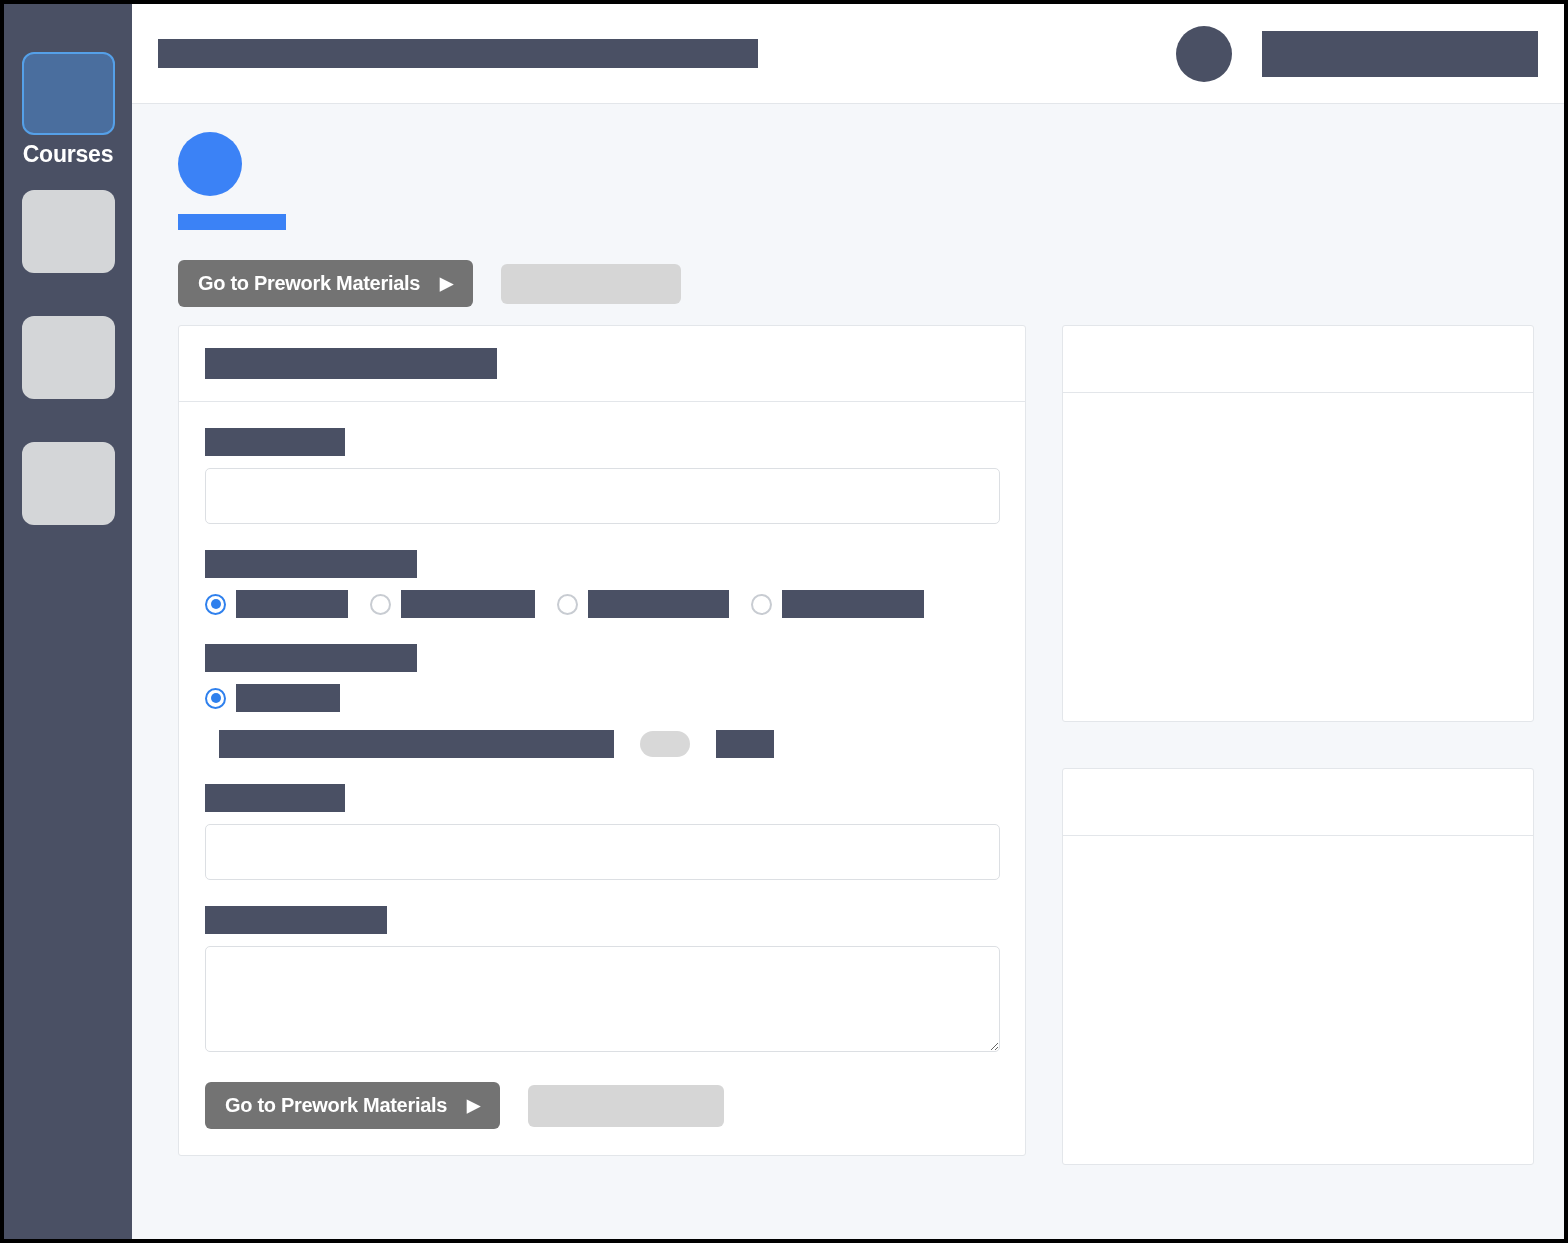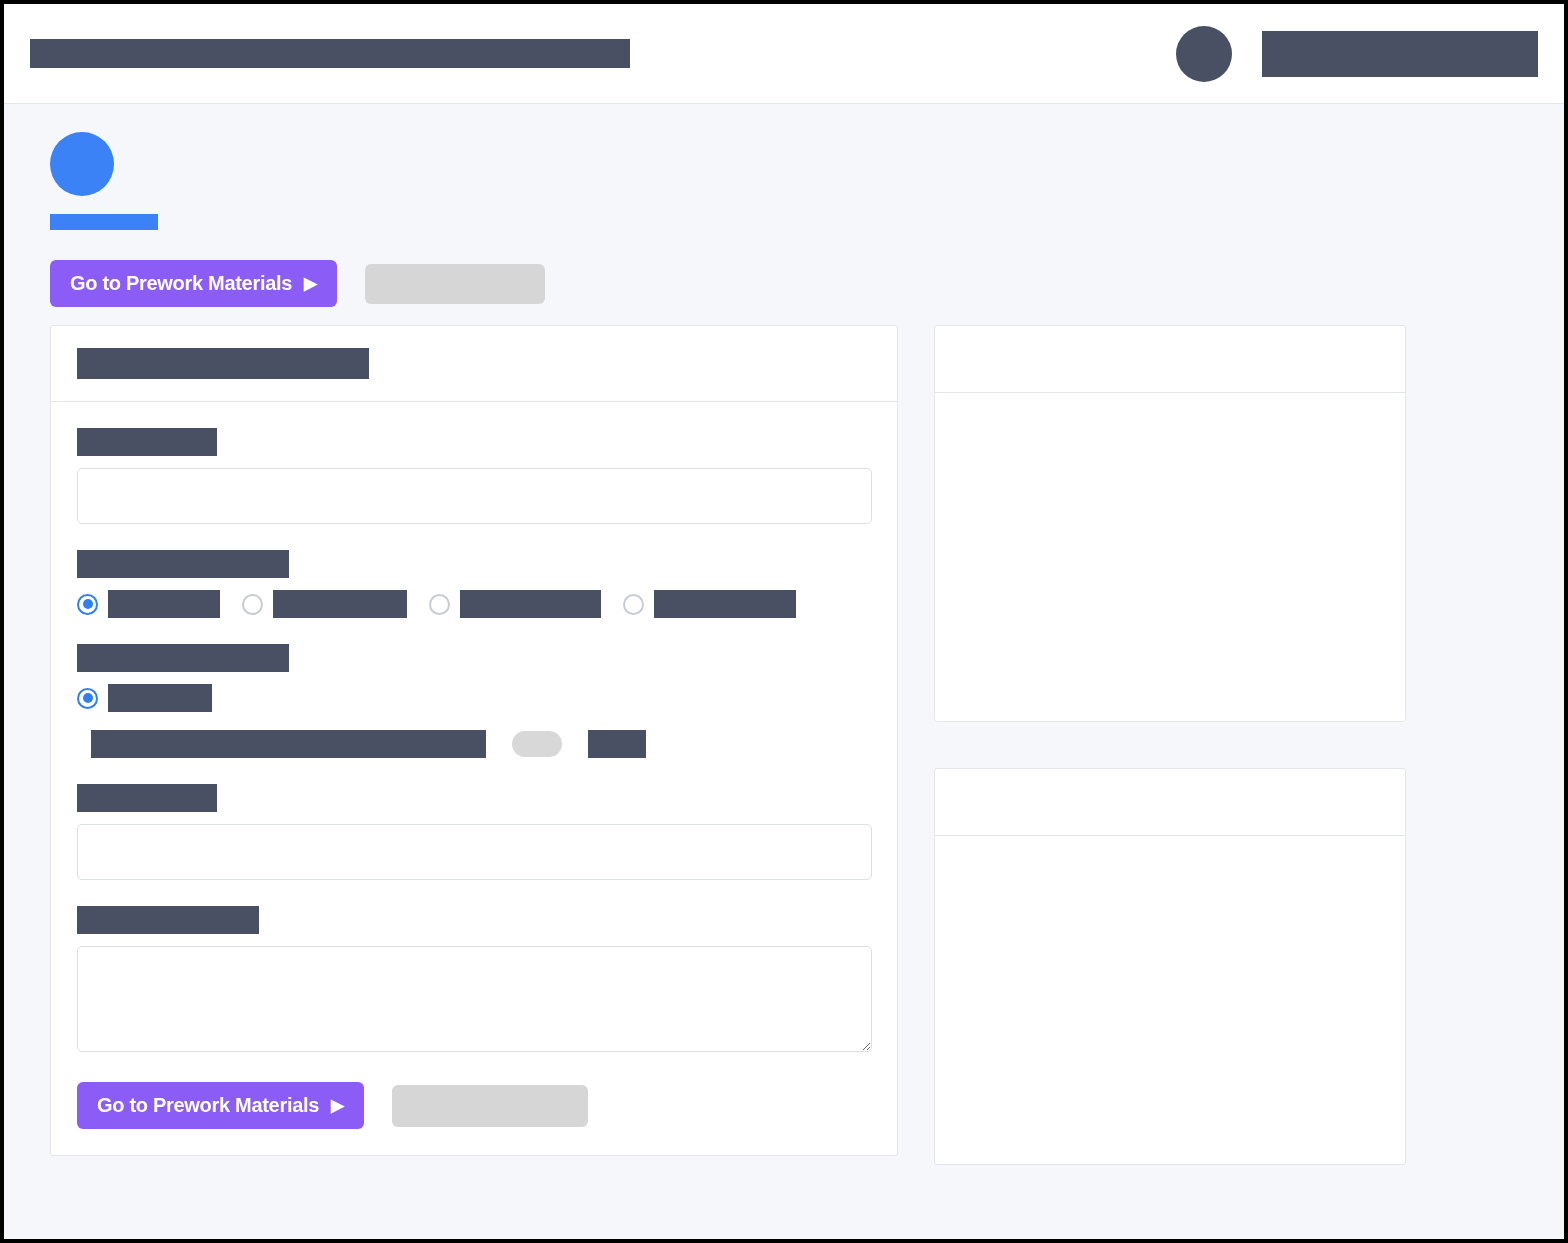--- a/index.html
+++ b/index.html
@@ -109,32 +109,32 @@
     margin-bottom: 18px;
   }
   .page-title-redact {
     width: 108px; height: 16px;
     background: #3b82f6;
     margin-bottom: 30px;
   }
 
   .btn-row { display: flex; align-items: center; gap: 28px; }
   .btn-primary {
-    background: #8b5cf6;
+    background: #737373;
     color: #ffffff;
     border: none;
     border-radius: 6px;
     font-family: "Liberation Sans", sans-serif;
     font-size: 20px;
     font-weight: bold;
     letter-spacing: -0.3px;
     padding: 12px 20px;
     display: inline-flex;
     align-items: center;
-    gap: 12px;
+    gap: 20px;
     cursor: pointer;
     white-space: nowrap;
   }
   .btn-primary .play-glyph { font-size: 17px; line-height: 1; }
   .btn-ghost {
     width: 180px; height: 40px;
     background: #d6d6d6;
     border: none;
     border-radius: 6px;
     cursor: pointer;
@@ -256,20 +256,27 @@
     border: none;
     border-radius: 6px;
     cursor: pointer;
   }
 </style>
 </head>
 <body>
 
 <div class="window-frame">
 
+  <nav class="sidebar">
+    <div class="nav-tile active"></div>
+    <div class="sidebar-label">Courses</div>
+    <div class="nav-tile"></div>
+    <div class="nav-tile"></div>
+    <div class="nav-tile"></div>
+  </nav>
 
   <div class="app-body">
 
     <header class="topbar">
       <span class="redact topbar-title-redact"></span>
       <div class="topbar-right">
         <div class="avatar-circle"></div>
         <span class="redact topbar-user-redact"></span>
       </div>
     </header>

